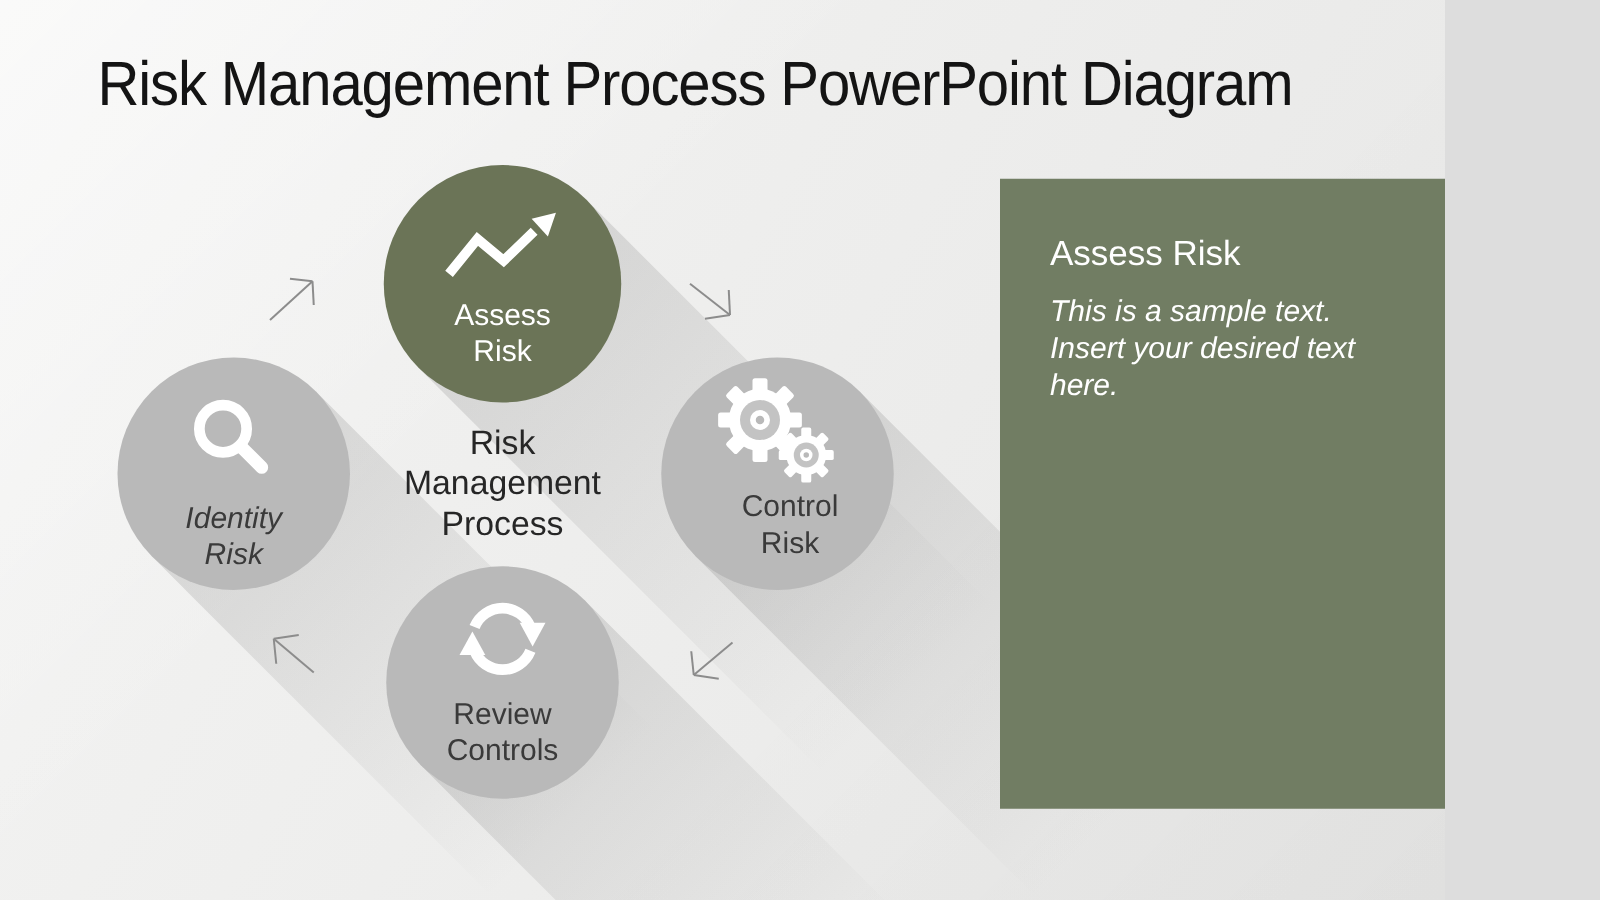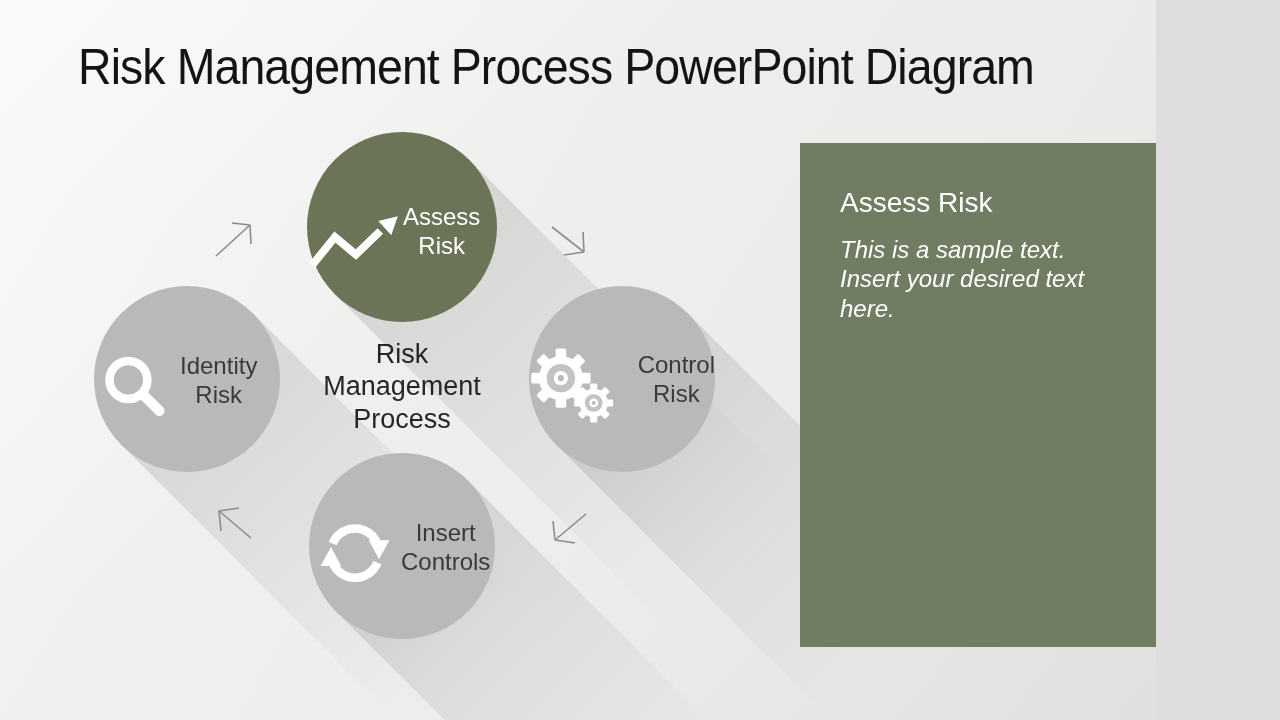--- a/index.html
+++ b/index.html
@@ -16,28 +16,28 @@
     transform:scaleX(.93);transform-origin:left top;white-space:nowrap;
   }
   
   .long-shadow{position:absolute;transform:rotate(45deg);transform-origin:0 50%;
     background:linear-gradient(90deg,rgba(105,105,105,.20) 0%,rgba(105,105,105,0) 82%);}
   .sh-assess{left:402px;top:227px;width:560px;height:190px;margin-top:-95px;}
   .sh-identity{left:187px;top:379px;width:470px;height:186px;margin-top:-93px;}
   .sh-control{left:622px;top:379px;width:470px;height:186px;margin-top:-93px;}
   .sh-review{left:402px;top:546px;width:430px;height:186px;margin-top:-93px;}
   
-  .node{position:absolute;border-radius:50%;display:flex;flex-direction:row;align-items:center;text-align:center;}
+  .node{position:absolute;border-radius:50%;display:flex;flex-direction:column;align-items:center;text-align:center;}
   .node .label{font-size:24px;line-height:1.22;white-space:pre-line;}
   .node-gray{background:#b9b9b9;}
   .node-gray .label{color:#3a3a3a;}
   .node-assess{left:307px;top:132px;width:190px;height:190px;background:#6b7457;}
   .node-assess .label{color:#fff;margin-top:8px;}
   .node-assess .icon{margin-top:36px;}
-  .node-identity{left:94px;top:286px;width:186px;height:186px;}
+  .node-identity{left:94px;top:286px;width:186px;height:186px;font-style:italic;}
   .node-identity .icon{margin-top:26px;}
   .node-identity .label{margin-top:2px;}
   .node-control{left:529px;top:286px;width:186px;height:186px;}
   .node-control .icon{margin-top:15px;}
   .node-control .label{margin-top:0px;margin-left:20px;}
   .node-review{left:309px;top:453px;width:186px;height:186px;}
   .node-review .icon{margin-top:16px;}
   .node-review .label{margin-top:2px;}
   
   .center-label{position:absolute;left:292px;top:338px;width:220px;text-align:center;
@@ -170,21 +170,21 @@
 Risk</div>
   </div>
 
   <div class="node node-gray node-review">
     <svg class="icon" width="92" height="86" viewBox="0 0 100 100">
       <path d="M24 38 A 28 28 0 0 1 76 38" stroke="#fff" stroke-width="10" fill="none"></path>
       <polygon points="66,34 90,34 78,56" fill="#fff"></polygon>
       <path d="M76 60 A 28 28 0 0 1 24 60" stroke="#fff" stroke-width="10" fill="none"></path>
       <polygon points="34,64 10,64 22,42" fill="#fff"></polygon>
     </svg>
-    <div class="label">Insert
+    <div class="label">Review
 Controls</div>
   </div>
 
   <div class="center-label">Risk
 Management
 Process</div>
 
   <div class="panel">
     <h2>Assess Risk</h2>
     <p>This is a sample text.

